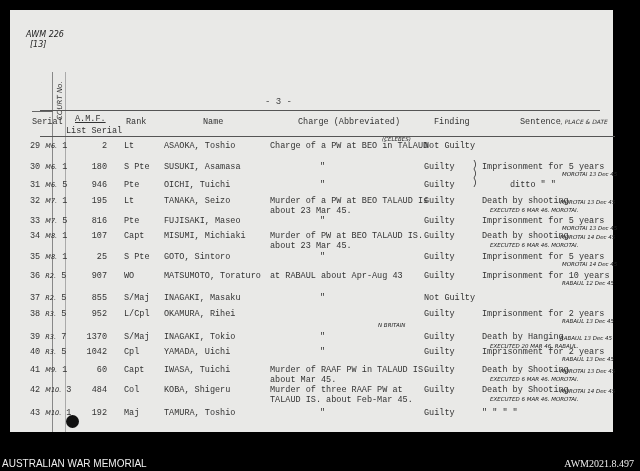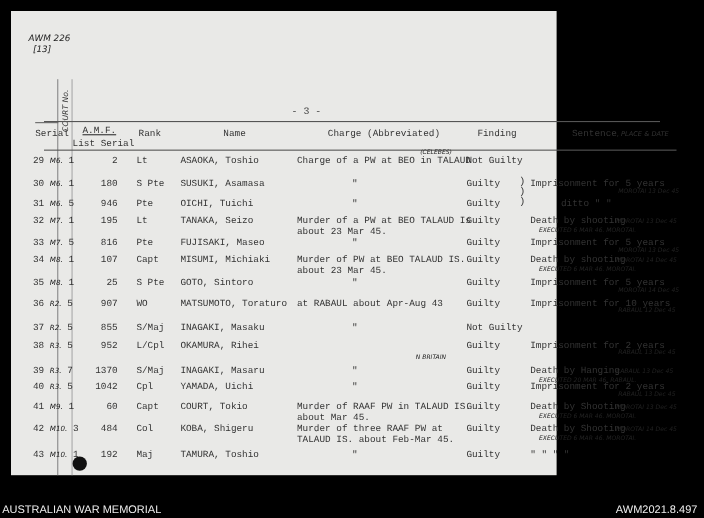--- a/index.html
+++ b/index.html
@@ -1,17 +1,17 @@
 <!DOCTYPE html>
 <html><head>
 <meta charset="utf-8">
 <style>
   html, body { margin:0; padding:0; }
   body { width:640px; height:471px; background:#000; position:relative; overflow:hidden; font-family:"Liberation Mono", monospace; }
-  .page { position:absolute; left:10px; top:10px; width:496px; height:422px; background:#e9e9e7; }
+  .page { position:absolute; left:10px; top:10px; width:603px; height:422px; background:#e9e9e7; }
   .hand { position:absolute; font-family:"DejaVu Sans", sans-serif; font-style:italic; color:#222; }
   .awm { left:16px; top:20px; font-size:8px; line-height:10px; }
   .court { position:absolute; left:46px; top:62px; width:12px; height:50px; }
   .court span { display:block; transform:rotate(-90deg); transform-origin:left top; position:absolute; left:0; top:48px; white-space:nowrap; font-size:7px; font-family:"DejaVu Sans", sans-serif; font-style:italic; color:#333; }
   .vline { position:absolute; width:1px; background:#888; }
   .pageno { position:absolute; left:255px; top:87px; font-size:9px; color:#444; }
   .hr { position:absolute; height:1px; background:#555; }
   .hdr { position:absolute; font-size:8.5px; color:#333; white-space:nowrap; }
   .hdr .note { font-family:"DejaVu Sans", sans-serif; font-style:italic; font-size:6px; }
   .row { position:absolute; left:0; width:622px; font-size:8.5px; color:#333; white-space:nowrap; }
@@ -22,21 +22,21 @@
   .c.rank { left:114px;text-align:right; }
   .c.name { left:154px; }
   .c.charge { left:260px; }
   .c.finding { left:414px; }
   .c.sentence { left:472px; }
   .annot { position:absolute; font-family:"DejaVu Sans", sans-serif; font-style:italic; font-size:5.5px; color:#222; white-space:nowrap; }
   .brace { position:absolute; left:462px; font-size:9px; color:#333; }
   .dot { position:absolute; left:56px; top:405px; width:13px; height:13px; border-radius:50%; background:#111; }
   .footer { position:absolute; top:458px; font-family:"Liberation Sans", sans-serif; font-size:10px; color:#eee; }
   .footer.left { left:2px; }
-  .footer.right { right:6px; }
+  .footer.right { right:6px;font-family:Liberation Serif, serif; }
 </style>
 </head>
 <body>
 
 <div class="page">
   <div class="hand awm">
     <div>AWM 226</div>
     <div style="margin-left:4px">[13]</div>
   </div>
 
@@ -175,21 +175,21 @@
         <div class="c charge">
           <span class="annot" style="left: 108px; top: 11px;">N BRITAIN</span>
         </div>
         <div class="c finding" style="top: 0px;">Guilty</div>
         <div class="c sentence">Imprisonment for 2 years<span class="annot" style="left: 80px; top: 7px;">RABAUL 13 Dec 45</span></div>
       </div>
       <div class="row" style="top: 322px;">
         <div class="c serial">39 <span class="hn">R3.</span> 7</div>
         <div class="c list">1370</div>
         <div class="c rank">S/Maj</div>
-        <div class="c name">INAGAKI, Masaru</div>
+        <div class="c name">INAGAKI, Tokio</div>
         <div class="c charge">
           <div style="padding-left: 50px;">"</div>
         </div>
         <div class="c finding" style="top: 0px;">Guilty</div>
         <div class="c sentence">Death by Hanging<span class="annot" style="left: 78px; top: 1px;">RABAUL 13 Dec 45</span><span class="annot" style="left: 8px; top: 9px;">EXECUTED 20 MAR 46. RABAUL.</span></div>
       </div>
       <div class="row" style="top: 337px;">
         <div class="c serial">40 <span class="hn">R3.</span> 5</div>
         <div class="c list">1042</div>
         <div class="c rank">Cpl</div>
@@ -197,21 +197,21 @@
         <div class="c charge">
           <div style="padding-left: 50px;">"</div>
         </div>
         <div class="c finding" style="top: 0px;">Guilty</div>
         <div class="c sentence">Imprisonment for 2 years<span class="annot" style="left: 80px; top: 7px;">RABAUL 13 Dec 45</span></div>
       </div>
       <div class="row" style="top: 355px;">
         <div class="c serial">41 <span class="hn">M9.</span> 1</div>
         <div class="c list">60</div>
         <div class="c rank">Capt</div>
-        <div class="c name">COURT, Tokio</div>
+        <div class="c name">IWASA, Tuichi</div>
         <div class="c charge">
           <div>Murder of RAAF PW in TALAUD IS.</div>
           <div>about Mar 45.</div>
         </div>
         <div class="c finding" style="top: 0px;">Guilty</div>
         <div class="c sentence">Death by Shooting<span class="annot" style="left: 78px; top: 1px;">MOROTAI 13 Dec 45</span><span class="annot" style="left: 8px; top: 9px;">EXECUTED 6 MAR 46. MOROTAI.</span></div>
       </div>
       <div class="row" style="top: 375px;">
         <div class="c serial">42 <span class="hn">M10.</span> 3</div>
         <div class="c list">484</div>

